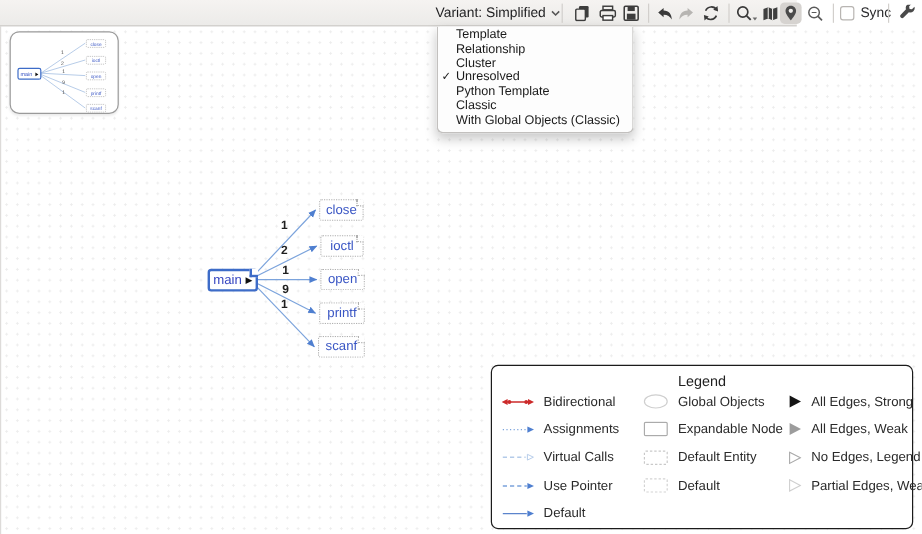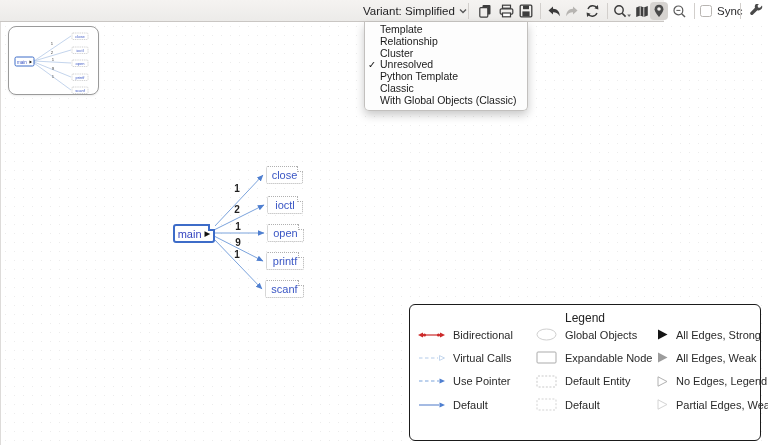--- a/index.html
+++ b/index.html
@@ -259,20 +259,27 @@
             <line x1="4" y1="5" x2="23" y2="5" stroke="#cc2a2a" stroke-width="1.2"></line>
             <circle cx="6.5" cy="5" r="1.6" fill="#cc2a2a"></circle>
               <circle cx="20.5" cy="5" r="1.6" fill="#cc2a2a"></circle>
             <polygon points="0,5 5,2.4 5,7.6" fill="#cc2a2a"></polygon>
               <polygon points="27,5 22,2.4 22,7.6" fill="#cc2a2a"></polygon>
           </svg>
           <span class="llabel">Bidirectional</span>
         </div>
         <div class="lrow">
           <svg width="27" height="10" viewBox="0 0 27 10">
+            <line x1="1" y1="5" x2="21" y2="5" stroke="#7ba3dc" stroke-width="1.1" stroke-dasharray="1,2"></line>
+            <polygon points="27,5 21.5,2.4 21.5,7.6" fill="#4f7fd0"></polygon>
+          </svg>
+          <span class="llabel">Assignments</span>
+        </div>
+        <div class="lrow">
+          <svg width="27" height="10" viewBox="0 0 27 10">
             <line x1="1" y1="5" x2="20" y2="5" stroke="#b4cbe9" stroke-width="1.2" stroke-dasharray="3.5,2.5"></line>
             <polygon points="26.5,5 21.5,2.6 21.5,7.4" fill="#fff" stroke="#b4cbe9" stroke-width="0.8"></polygon>
           </svg>
           <span class="llabel">Virtual Calls</span>
         </div>
         <div class="lrow">
           <svg width="27" height="10" viewBox="0 0 27 10">
             <line x1="1" y1="5" x2="21" y2="5" stroke="#7ba3dc" stroke-width="1.2" stroke-dasharray="3.5,2.5"></line>
             <polygon points="27,5 21.5,2.4 21.5,7.6" fill="#4f7fd0"></polygon>
           </svg>

